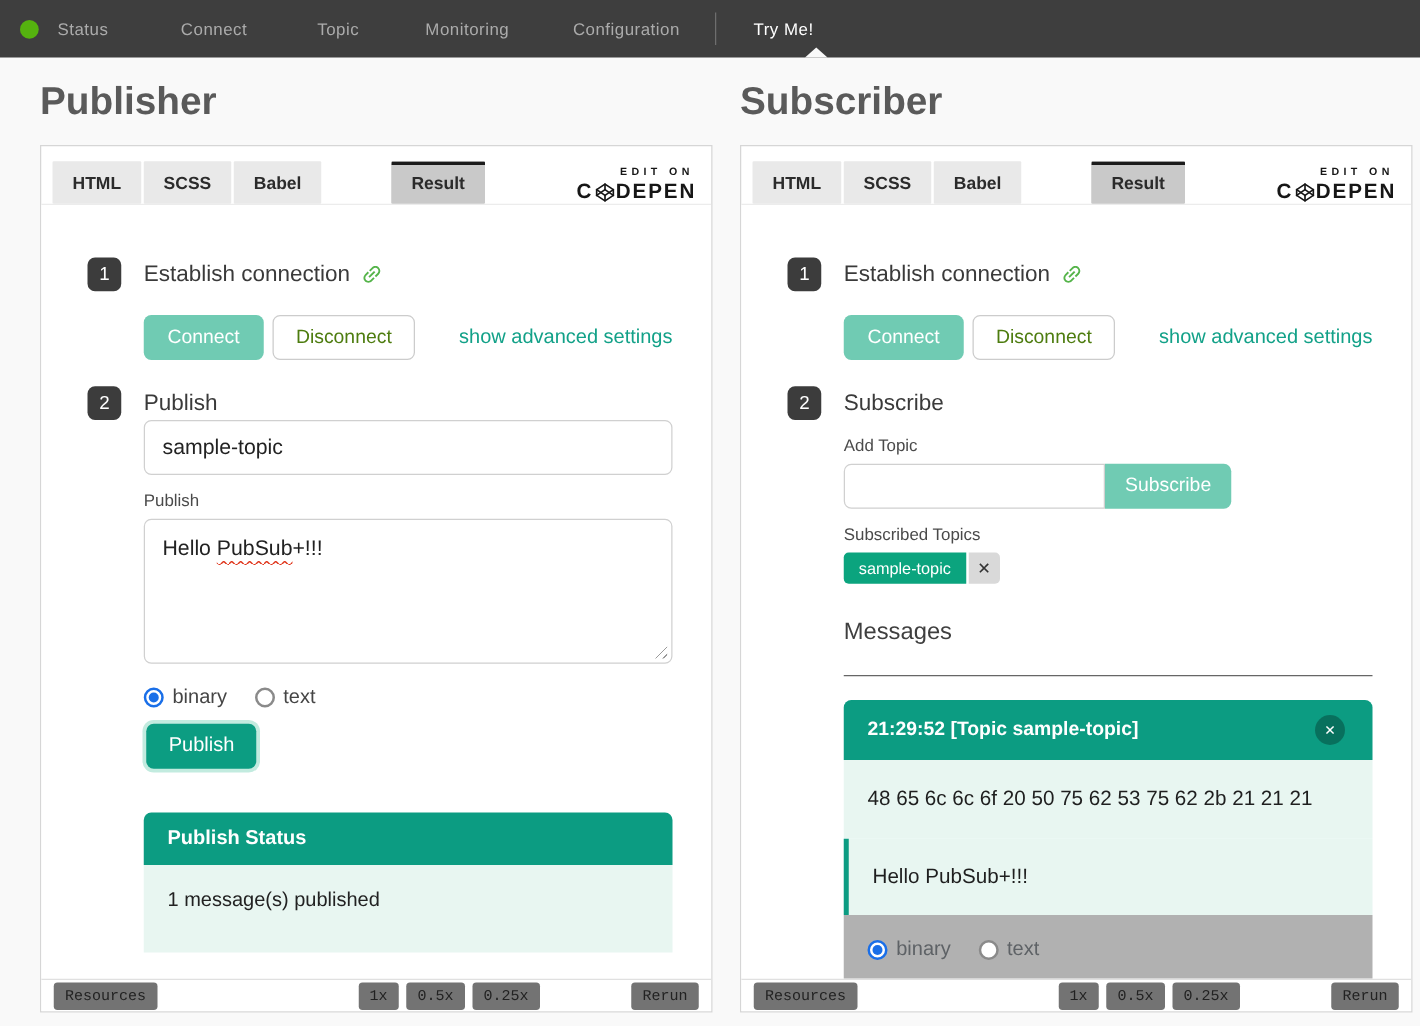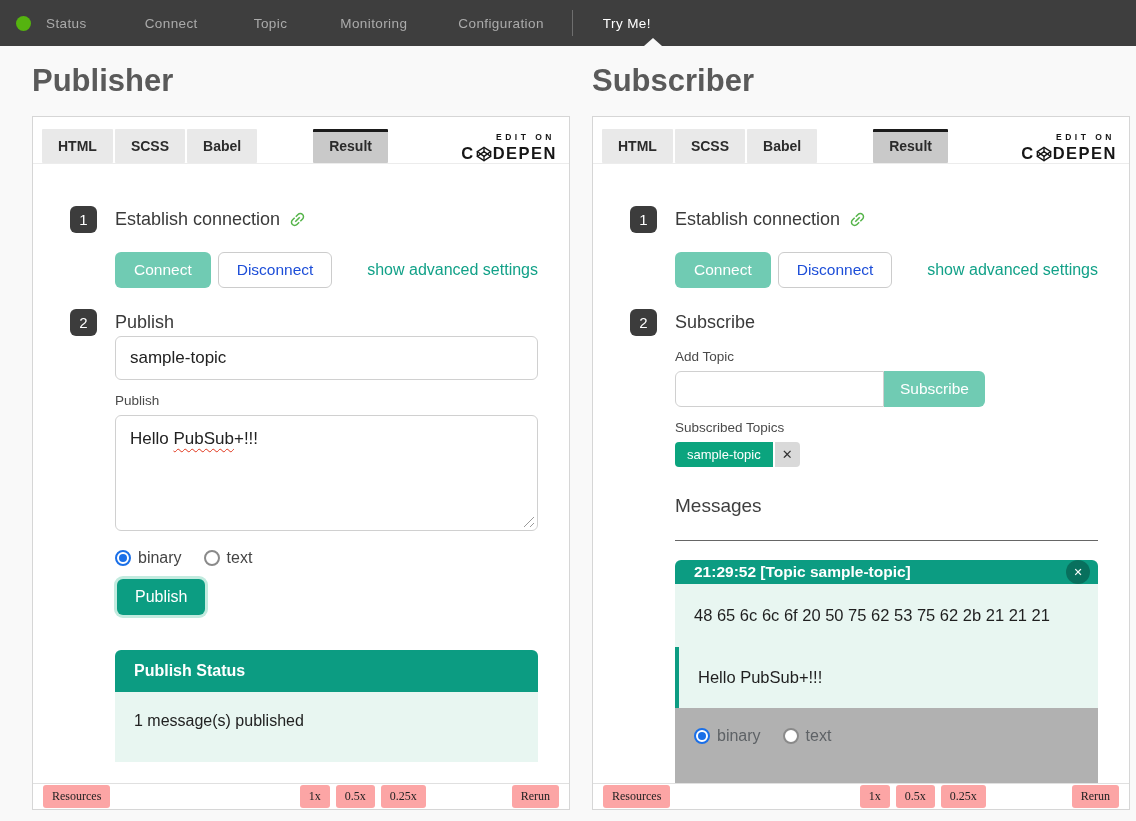--- a/index.html
+++ b/index.html
@@ -49,42 +49,42 @@
   .cp-editon { font-size:8.5px; letter-spacing:3.5px; font-weight:bold; color:#161616; margin-bottom:2px; margin-right:2px; }
   .cp-brand { display:flex; align-items:center; justify-content:flex-end; font-size:16.5px; font-weight:bold; letter-spacing:1.5px; color:#161616; }
   .cp-brand svg { margin:0 1px; }
 
   .embed-body { flex:1 1 auto; overflow:hidden; padding:42px 31px 0 37px; background:#fff; }
 
   .embed-footer {
     flex:0 0 26px; border-top:1px solid #e0e0e0; background:#fff;
     display:flex; align-items:center; padding:0 10px; font-size:12px;
   }
-  .f-btn { background:#fca5a5; color:#222; font-size:12px; padding:4px 9px; border-radius:3px; border:none; cursor:pointer; font-family:Liberation Serif, serif; }
+  .f-btn { background:#737373; color:#222; font-size:12px; padding:4px 9px; border-radius:3px; border:none; cursor:pointer; font-family:Liberation Mono, monospace; }
   .f-sp1 { flex:2.2; } .f-sp2 { flex:1; }
   .f-zoom { display:flex; gap:6px; }
 
   
   .step { display:flex; }
   .badge {
     flex:0 0 27px; width:27px; height:27px; background:#3c3c3c; color:#fff;
     border-radius:6px; display:flex; align-items:center; justify-content:center;
     font-size:15px; margin-right:18px;
   }
   .step-content { flex:1; min-width:0; }
   .step-title { font-size:18px; color:#3a3a3a; line-height:27px; display:flex; align-items:center; }
   .link-icon { margin-left:8px; display:inline-flex; }
 
   .conn-row { display:flex; align-items:center; margin-top:19px; margin-bottom:21px; }
   .btn-connect {
     background:#70cbb3; color:#fff; font-size:15.5px; padding:9px 19px;
     border:none; border-radius:6px; cursor:pointer; font-family:inherit;
   }
   .btn-disconnect {
-    background:#fff; color:#1d4ed8; font-size:15.5px; padding:8px 18px;
+    background:#fff; color:#4d7c0f; font-size:15.5px; padding:8px 18px;
     border:1px solid #ccc; border-radius:6px; margin-left:7px; cursor:pointer; font-family:inherit;
   }
   .advanced { margin-left:auto; color:#12a188; font-size:16px; cursor:pointer; text-decoration:none; }
 
   .field-label { font-size:13.5px; color:#4a4a4a; margin:13px 0 7px; }
   .text-input {
     width:100%; height:44px; border:1px solid #d0d0d0; border-radius:6px;
     font-size:17px; color:#222; padding:0 14px; font-family:inherit; background:#fff;
   }
 
@@ -129,21 +129,21 @@
   .chip-row { display:flex; margin-top:7px; }
   .chip { background:#0ba47e; color:#fff; font-size:13px; padding:0 12px; height:25px; display:flex; align-items:center; border-radius:4px 0 0 4px; }
   .chip-close {
     background:#d9d9d9; color:#333; width:25px; height:25px; margin-left:2px;
     display:flex; align-items:center; justify-content:center; border-radius:0 4px 4px 0;
     font-size:13px; border:none; cursor:pointer;
   }
   .messages-heading { font-size:19px; color:#3f3f3f; margin-top:28px; }
   .messages-divider { border:none; border-top:1px solid #666; margin-top:23px; }
   .msg-card { margin-top:19px; }
-  .msg-header { background:#0c9c82; border-radius:6px 6px 0 0; display:flex; align-items:center; padding:0 8px 0 19px; height:24px; }
+  .msg-header { background:#0c9c82; border-radius:6px 6px 0 0; display:flex; align-items:center; padding:0 22px 0 19px; height:48px; }
   .msg-title { color:#fff; font-weight:bold; font-size:15.5px; }
   .msg-close {
     margin-left:auto; width:24px; height:24px; border-radius:50%;
     background:rgba(0,0,0,0.28); color:#fff; display:flex; align-items:center; justify-content:center;
     font-size:11px; border:none; cursor:pointer;
   }
   .msg-hex { background:#e8f6f1; padding:22px 19px; font-size:16.5px; color:#1f1f1f; }
   .msg-quote { background:#e8f6f1; border-left:4px solid #0c9c82; padding:21px 19px; font-size:16.5px; color:#1f1f1f; }
   .msg-gray { background:#b1b1b1; padding:19px 19px 45px; display:flex; align-items:center; font-size:16px; color:#5e6266; }
 </style>

